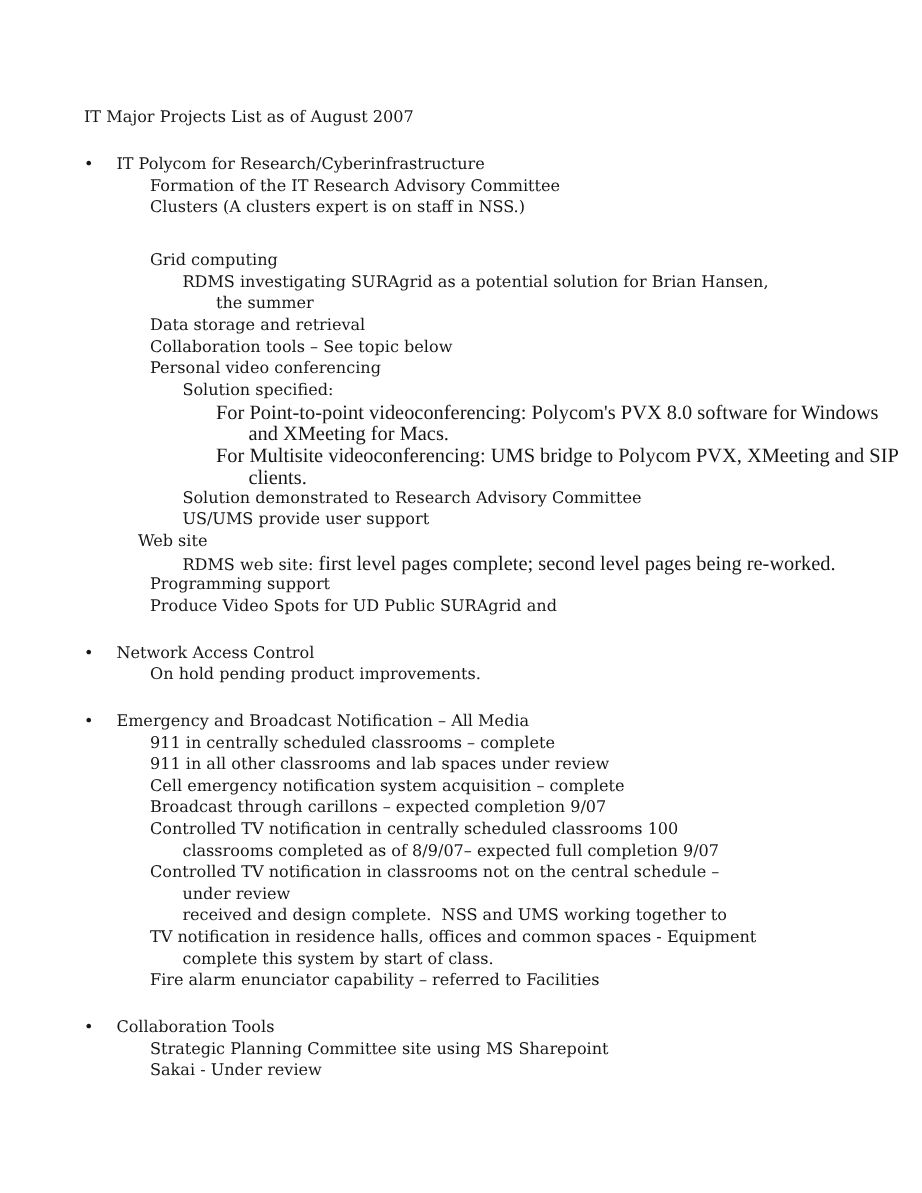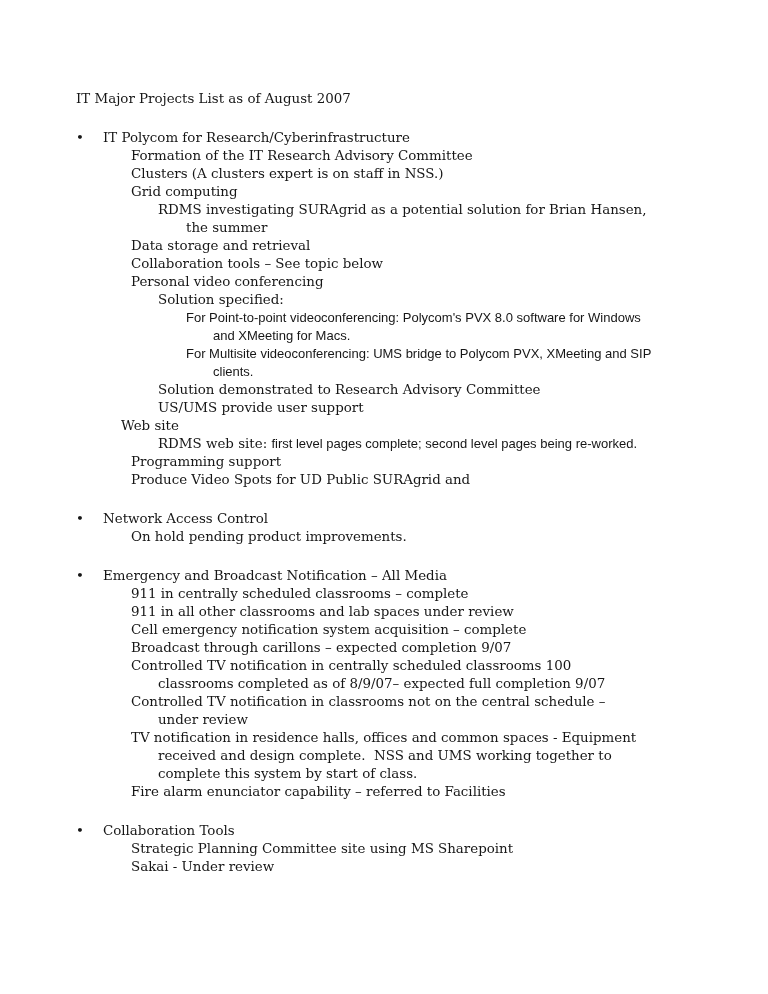--- a/index.html
+++ b/index.html
@@ -11,21 +11,21 @@
     position: relative;
     width: 768px;
     height: 994px;
     background: #ffffff;
     overflow: hidden;
     font-family: "DejaVu Serif", serif;
     color: #161616;
   }
   .content {
     position: absolute;
-    left: 76px;
+    left: 70px;
     top: 90px;
     width: 680px;
   }
   .line {
     position: relative;
     font-size: 13.4px;
     line-height: 18px;
     height: 18px;
     white-space: pre;
   }
@@ -35,35 +35,35 @@
   .line.title {
     padding-left: 0;
   }
   .bullet {
     position: absolute;
     left: 0;
     top: 0;
     font-size: 13.4px;
   }
   .small {
-    font-family: Liberation Sans, sans-serif;
-    font-size: 13px;
+    font-family: Liberation Serif, serif;
+    font-size: 17px;
   }
 </style>
 </head>
 <body>
 
 <div class="page">
   <div class="content">
       <div class="line title"><span>IT Major Projects List as of August 2007</span></div>
       <div class="line blank"></div>
       <div class="line" style="padding-left: 27px;"><span class="bullet">•</span><span>IT Polycom for Research/Cyberinfrastructure</span></div>
       <div class="line" style="padding-left: 55px;"><span>Formation of the IT Research Advisory Committee</span></div>
       <div class="line" style="padding-left: 55px;"><span>Clusters (A clusters expert is on staff in NSS.)</span></div>
-      <div class="line" style="padding-left: 55px;"><span>Grid computing</span></div>
+      <div class="line" style="padding-left: 55px; margin-top: 26px;"><span>Grid computing</span></div>
       <div class="line" style="padding-left: 82px;"><span>RDMS investigating SURAgrid as a potential solution for Brian Hansen,</span></div>
       <div class="line" style="padding-left: 110px;"><span>the summer</span></div>
       <div class="line" style="padding-left: 55px;"><span>Data storage and retrieval</span></div>
       <div class="line" style="padding-left: 55px;"><span>Collaboration tools – See topic below</span></div>
       <div class="line" style="padding-left: 55px;"><span>Personal video conferencing</span></div>
       <div class="line" style="padding-left: 82px;"><span>Solution specified:</span></div>
       <div class="line" style="padding-left: 110px;"><span class="small">For Point-to-point videoconferencing: Polycom's PVX 8.0 software for Windows</span></div>
       <div class="line" style="padding-left: 137px;"><span class="small">and XMeeting for Macs.</span></div>
       <div class="line" style="padding-left: 110px;"><span class="small">For Multisite videoconferencing: UMS bridge to Polycom PVX, XMeeting and SIP</span></div>
       <div class="line" style="padding-left: 137px;"><span class="small">clients.</span></div>
@@ -79,22 +79,22 @@
       <div class="line blank"></div>
       <div class="line" style="padding-left: 27px;"><span class="bullet">•</span><span>Emergency and Broadcast Notification – All Media</span></div>
       <div class="line" style="padding-left: 55px;"><span>911 in centrally scheduled classrooms – complete</span></div>
       <div class="line" style="padding-left: 55px;"><span>911 in all other classrooms and lab spaces under review</span></div>
       <div class="line" style="padding-left: 55px;"><span>Cell emergency notification system acquisition – complete</span></div>
       <div class="line" style="padding-left: 55px;"><span>Broadcast through carillons – expected completion 9/07</span></div>
       <div class="line" style="padding-left: 55px;"><span>Controlled TV notification in centrally scheduled classrooms 100</span></div>
       <div class="line" style="padding-left: 82px;"><span>classrooms completed as of 8/9/07– expected full completion 9/07</span></div>
       <div class="line" style="padding-left: 55px;"><span>Controlled TV notification in classrooms not on the central schedule –</span></div>
       <div class="line" style="padding-left: 82px;"><span>under review</span></div>
+      <div class="line" style="padding-left: 82px;"><span>received and design complete.  NSS and UMS working together to</span></div>
       <div class="line" style="padding-left: 55px;"><span>TV notification in residence halls, offices and common spaces - Equipment</span></div>
-      <div class="line" style="padding-left: 82px;"><span>received and design complete.  NSS and UMS working together to</span></div>
       <div class="line" style="padding-left: 82px;"><span>complete this system by start of class.</span></div>
       <div class="line" style="padding-left: 55px;"><span>Fire alarm enunciator capability – referred to Facilities</span></div>
       <div class="line blank"></div>
       <div class="line" style="padding-left: 27px;"><span class="bullet">•</span><span>Collaboration Tools</span></div>
       <div class="line" style="padding-left: 55px;"><span>Strategic Planning Committee site using MS Sharepoint</span></div>
       <div class="line" style="padding-left: 55px;"><span>Sakai - Under review</span></div>
     </div>
 </div>
 
 </body></html>

